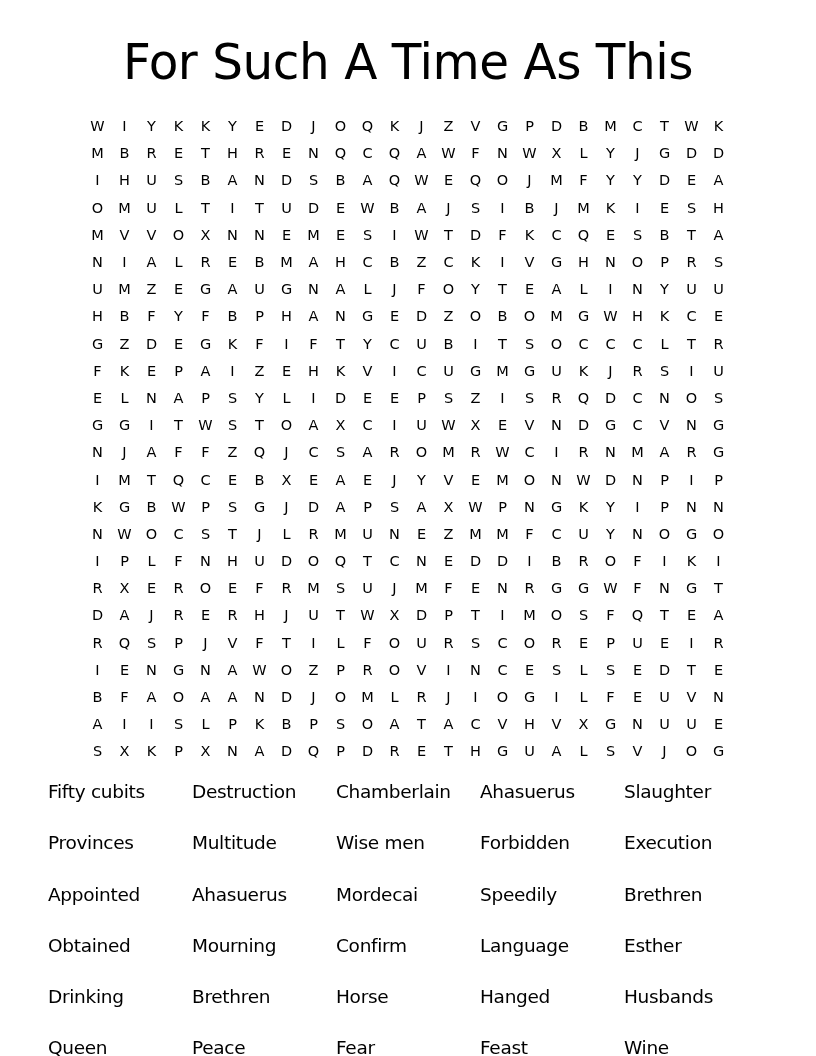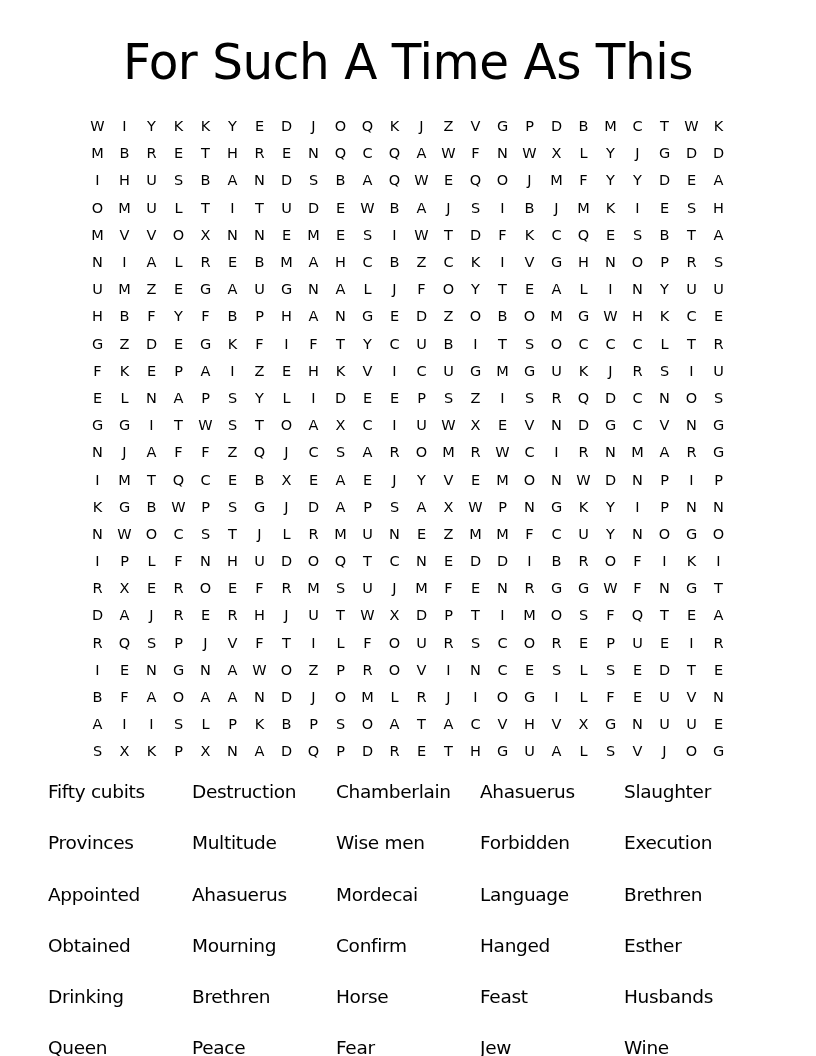--- a/index.html
+++ b/index.html
@@ -722,20 +722,21 @@
       <div class="word">Chamberlain</div>
       <div class="word">Wise men</div>
       <div class="word">Mordecai</div>
       <div class="word">Confirm</div>
       <div class="word">Horse</div>
       <div class="word">Fear</div>
     </div>
     <div class="word-col">
       <div class="word">Ahasuerus</div>
       <div class="word">Forbidden</div>
+      <div class="word">Speedily</div>
       <div class="word">Language</div>
       <div class="word">Hanged</div>
       <div class="word">Feast</div>
       <div class="word">Jew</div>
     </div>
     <div class="word-col">
       <div class="word">Slaughter</div>
       <div class="word">Execution</div>
       <div class="word">Brethren</div>
       <div class="word">Esther</div>

